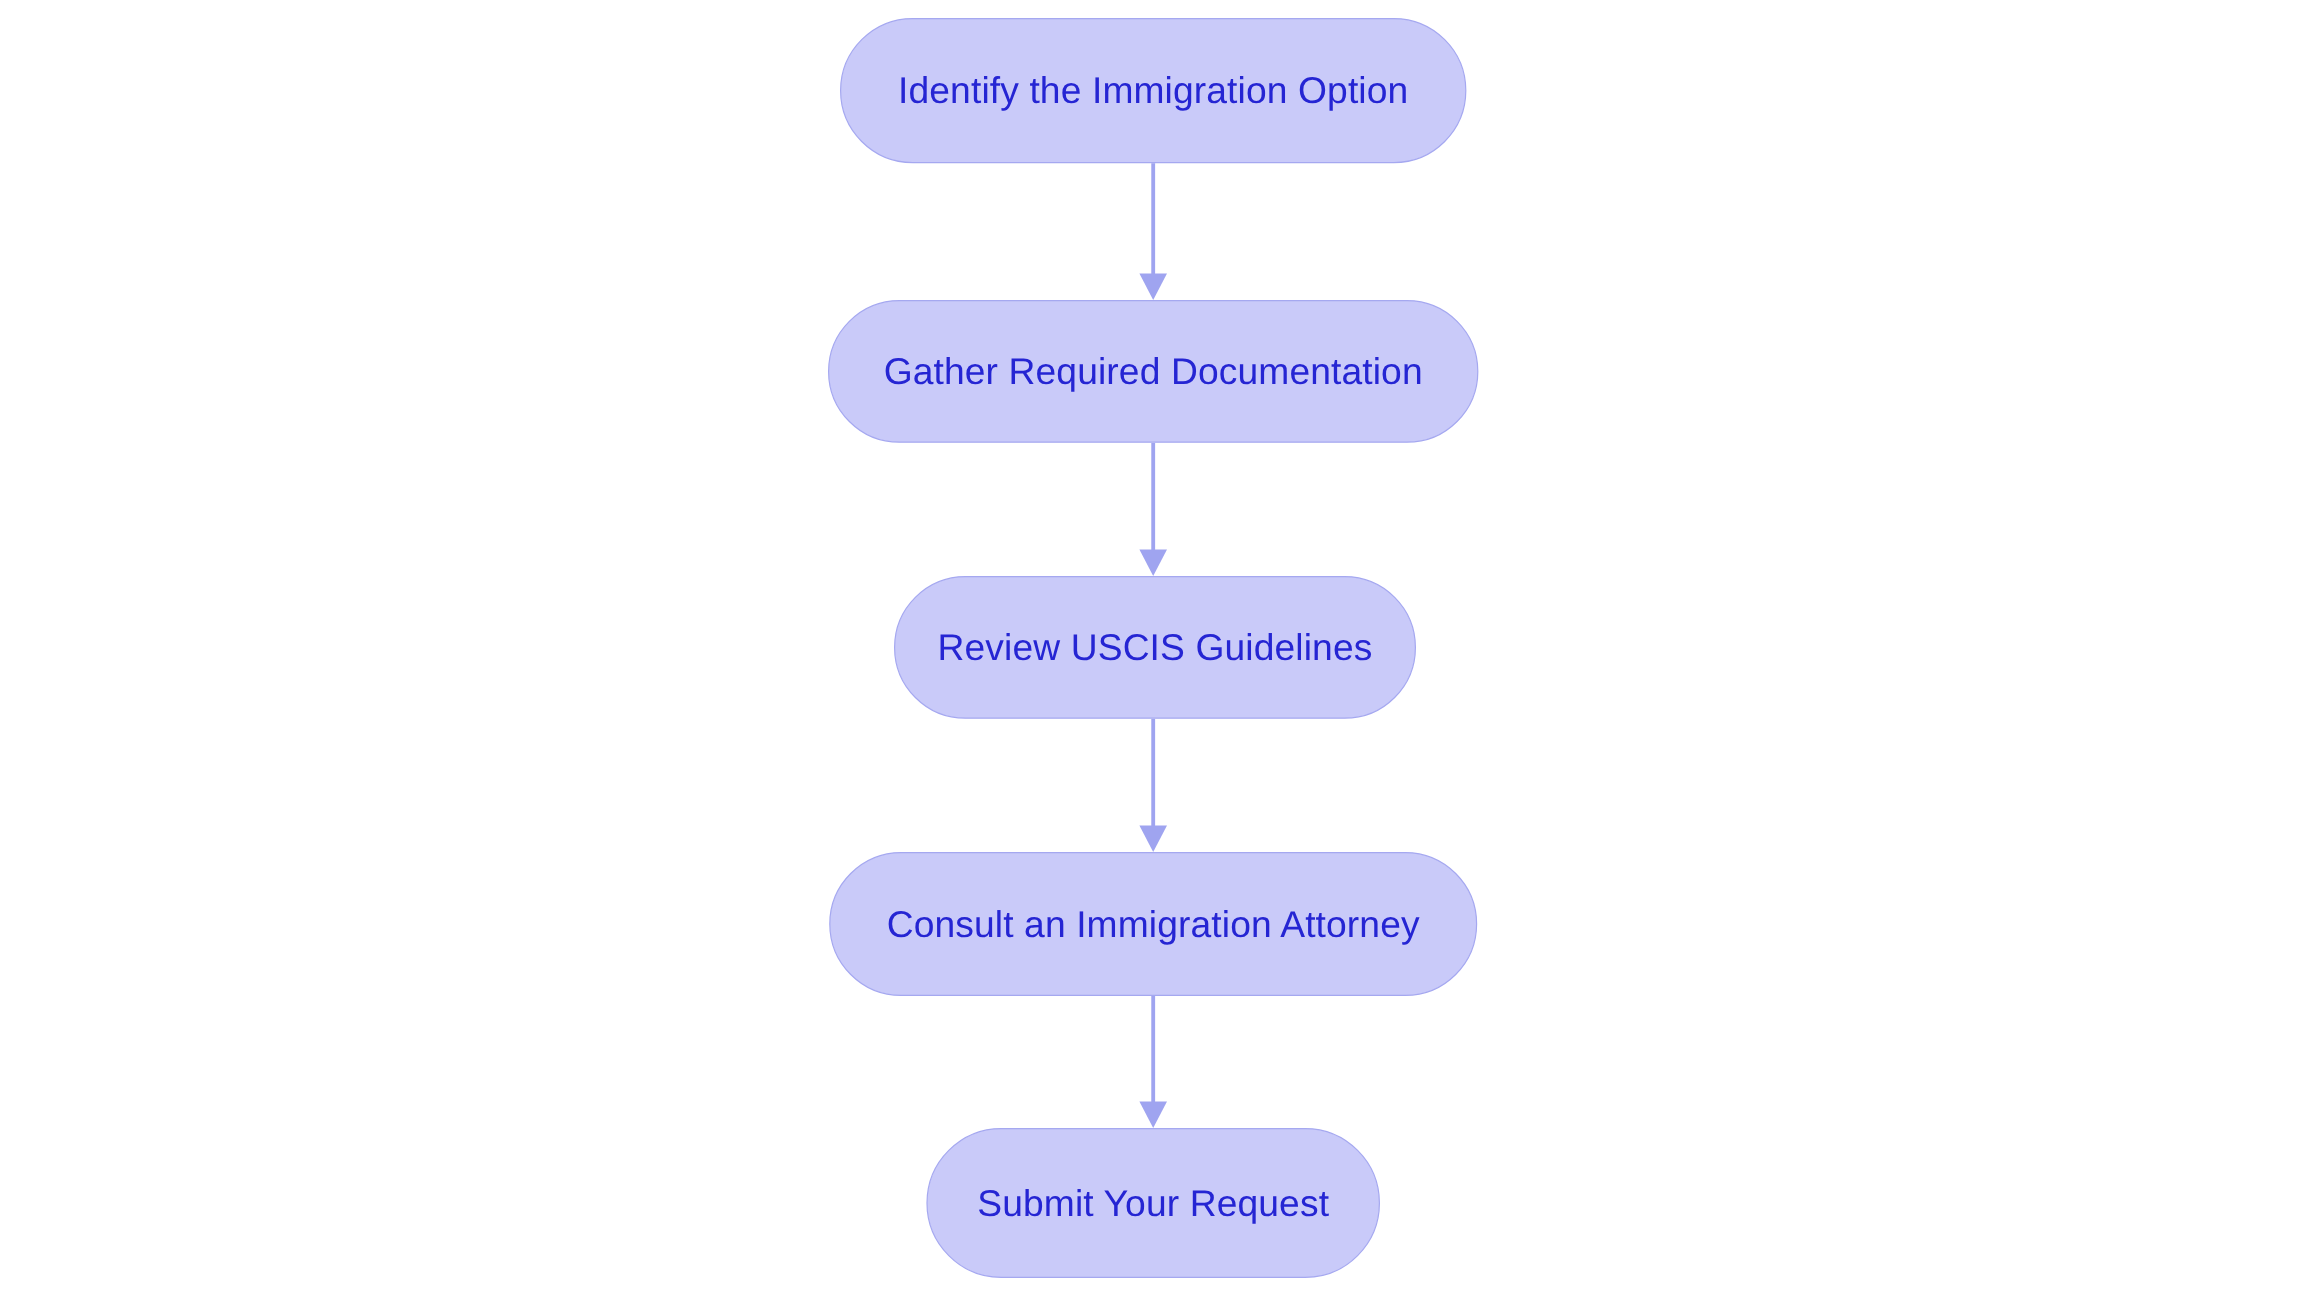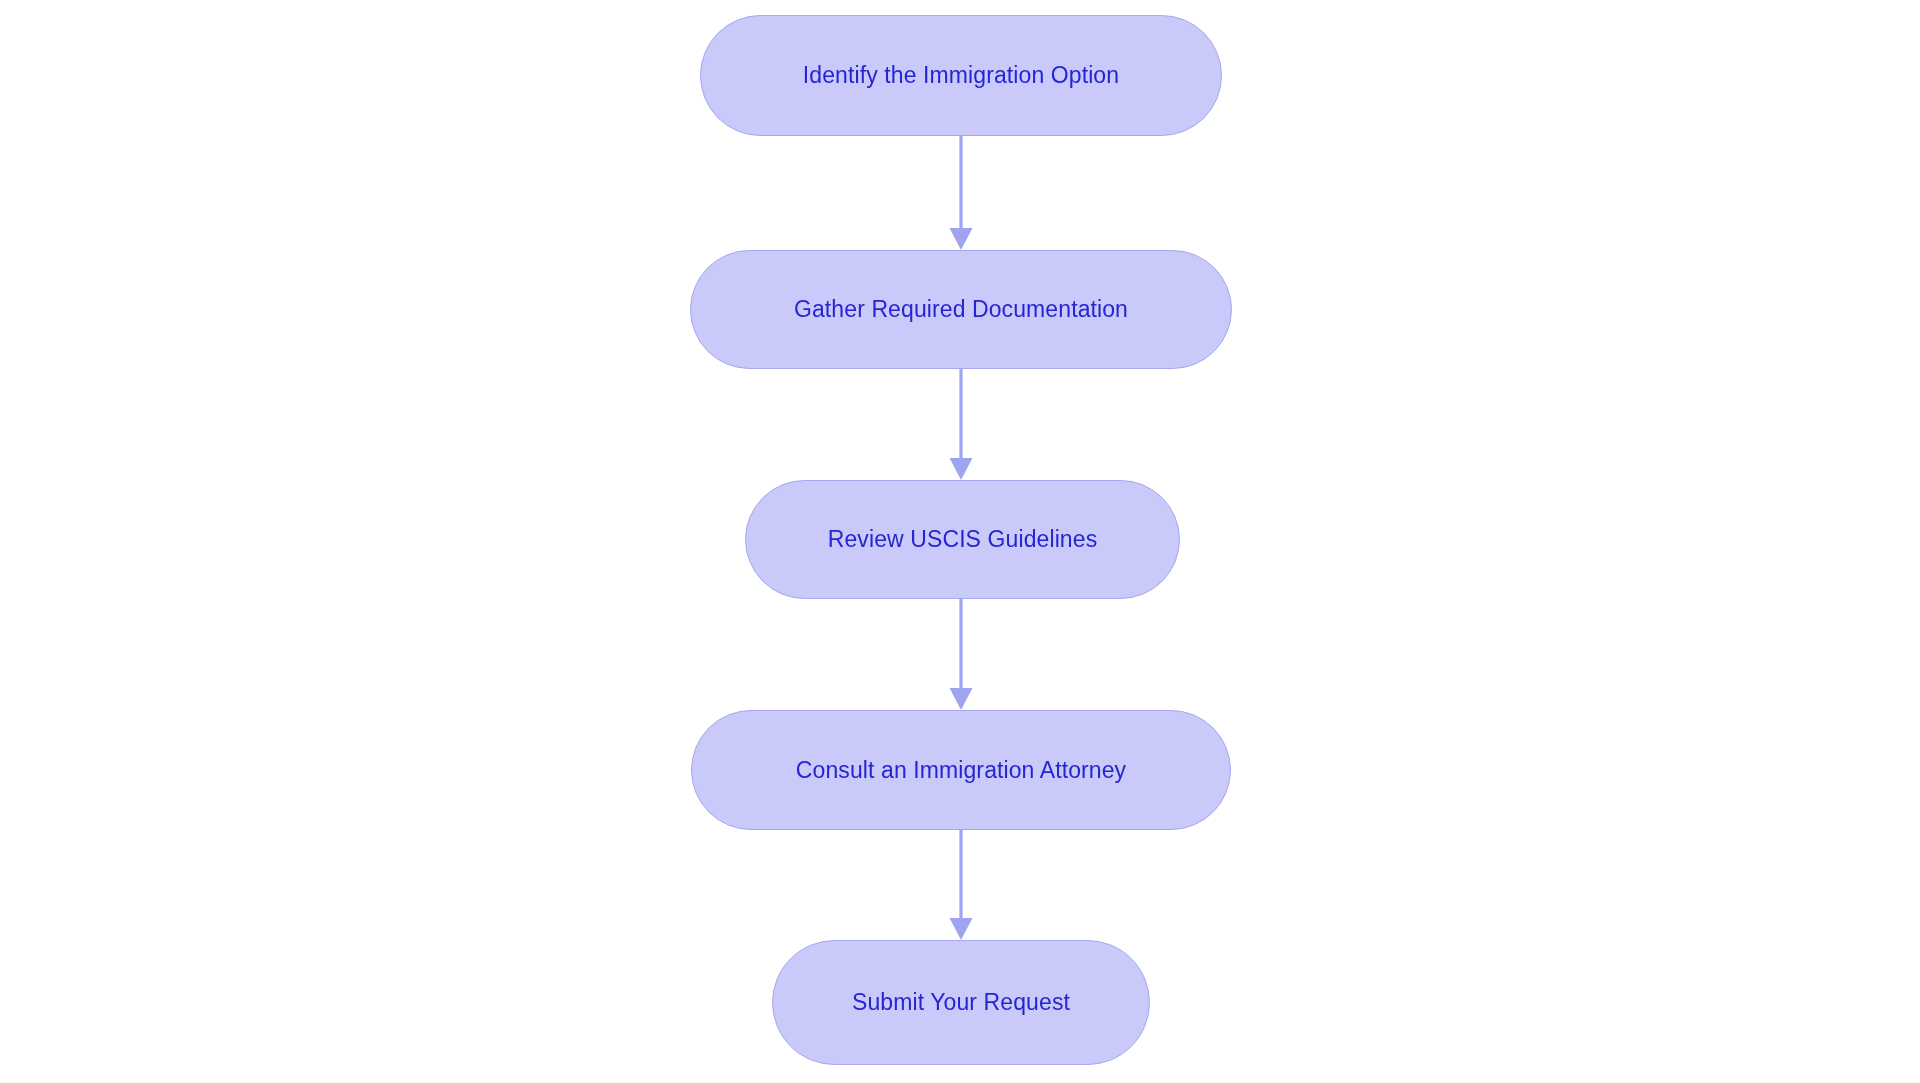--- a/index.html
+++ b/index.html
@@ -36,21 +36,21 @@
     font-weight: 400;
     letter-spacing: 0.1px;
     line-height: 1;
     white-space: nowrap;
     padding: 0 44px;
     text-align: center;
   }
 
   .node-label {
     color: #2525d3;
-    font-size: 23px;
+    font-size: 31px;
     line-height: 1;
     white-space: nowrap;
   }
 
   
   #node-0 { position: absolute; left: 700px;  top: 15px;   width: 522px; height: 121px; }
   #node-1 { position: absolute; left: 690px;  top: 250px;  width: 542px; height: 119px; }
   #node-2 { position: absolute; left: 745px;  top: 480px;  width: 435px; height: 119px; }
   #node-3 { position: absolute; left: 691px;  top: 710px;  width: 540px; height: 120px; }
   #node-4 { position: absolute; left: 772px;  top: 940px;  width: 378px; height: 125px; }

